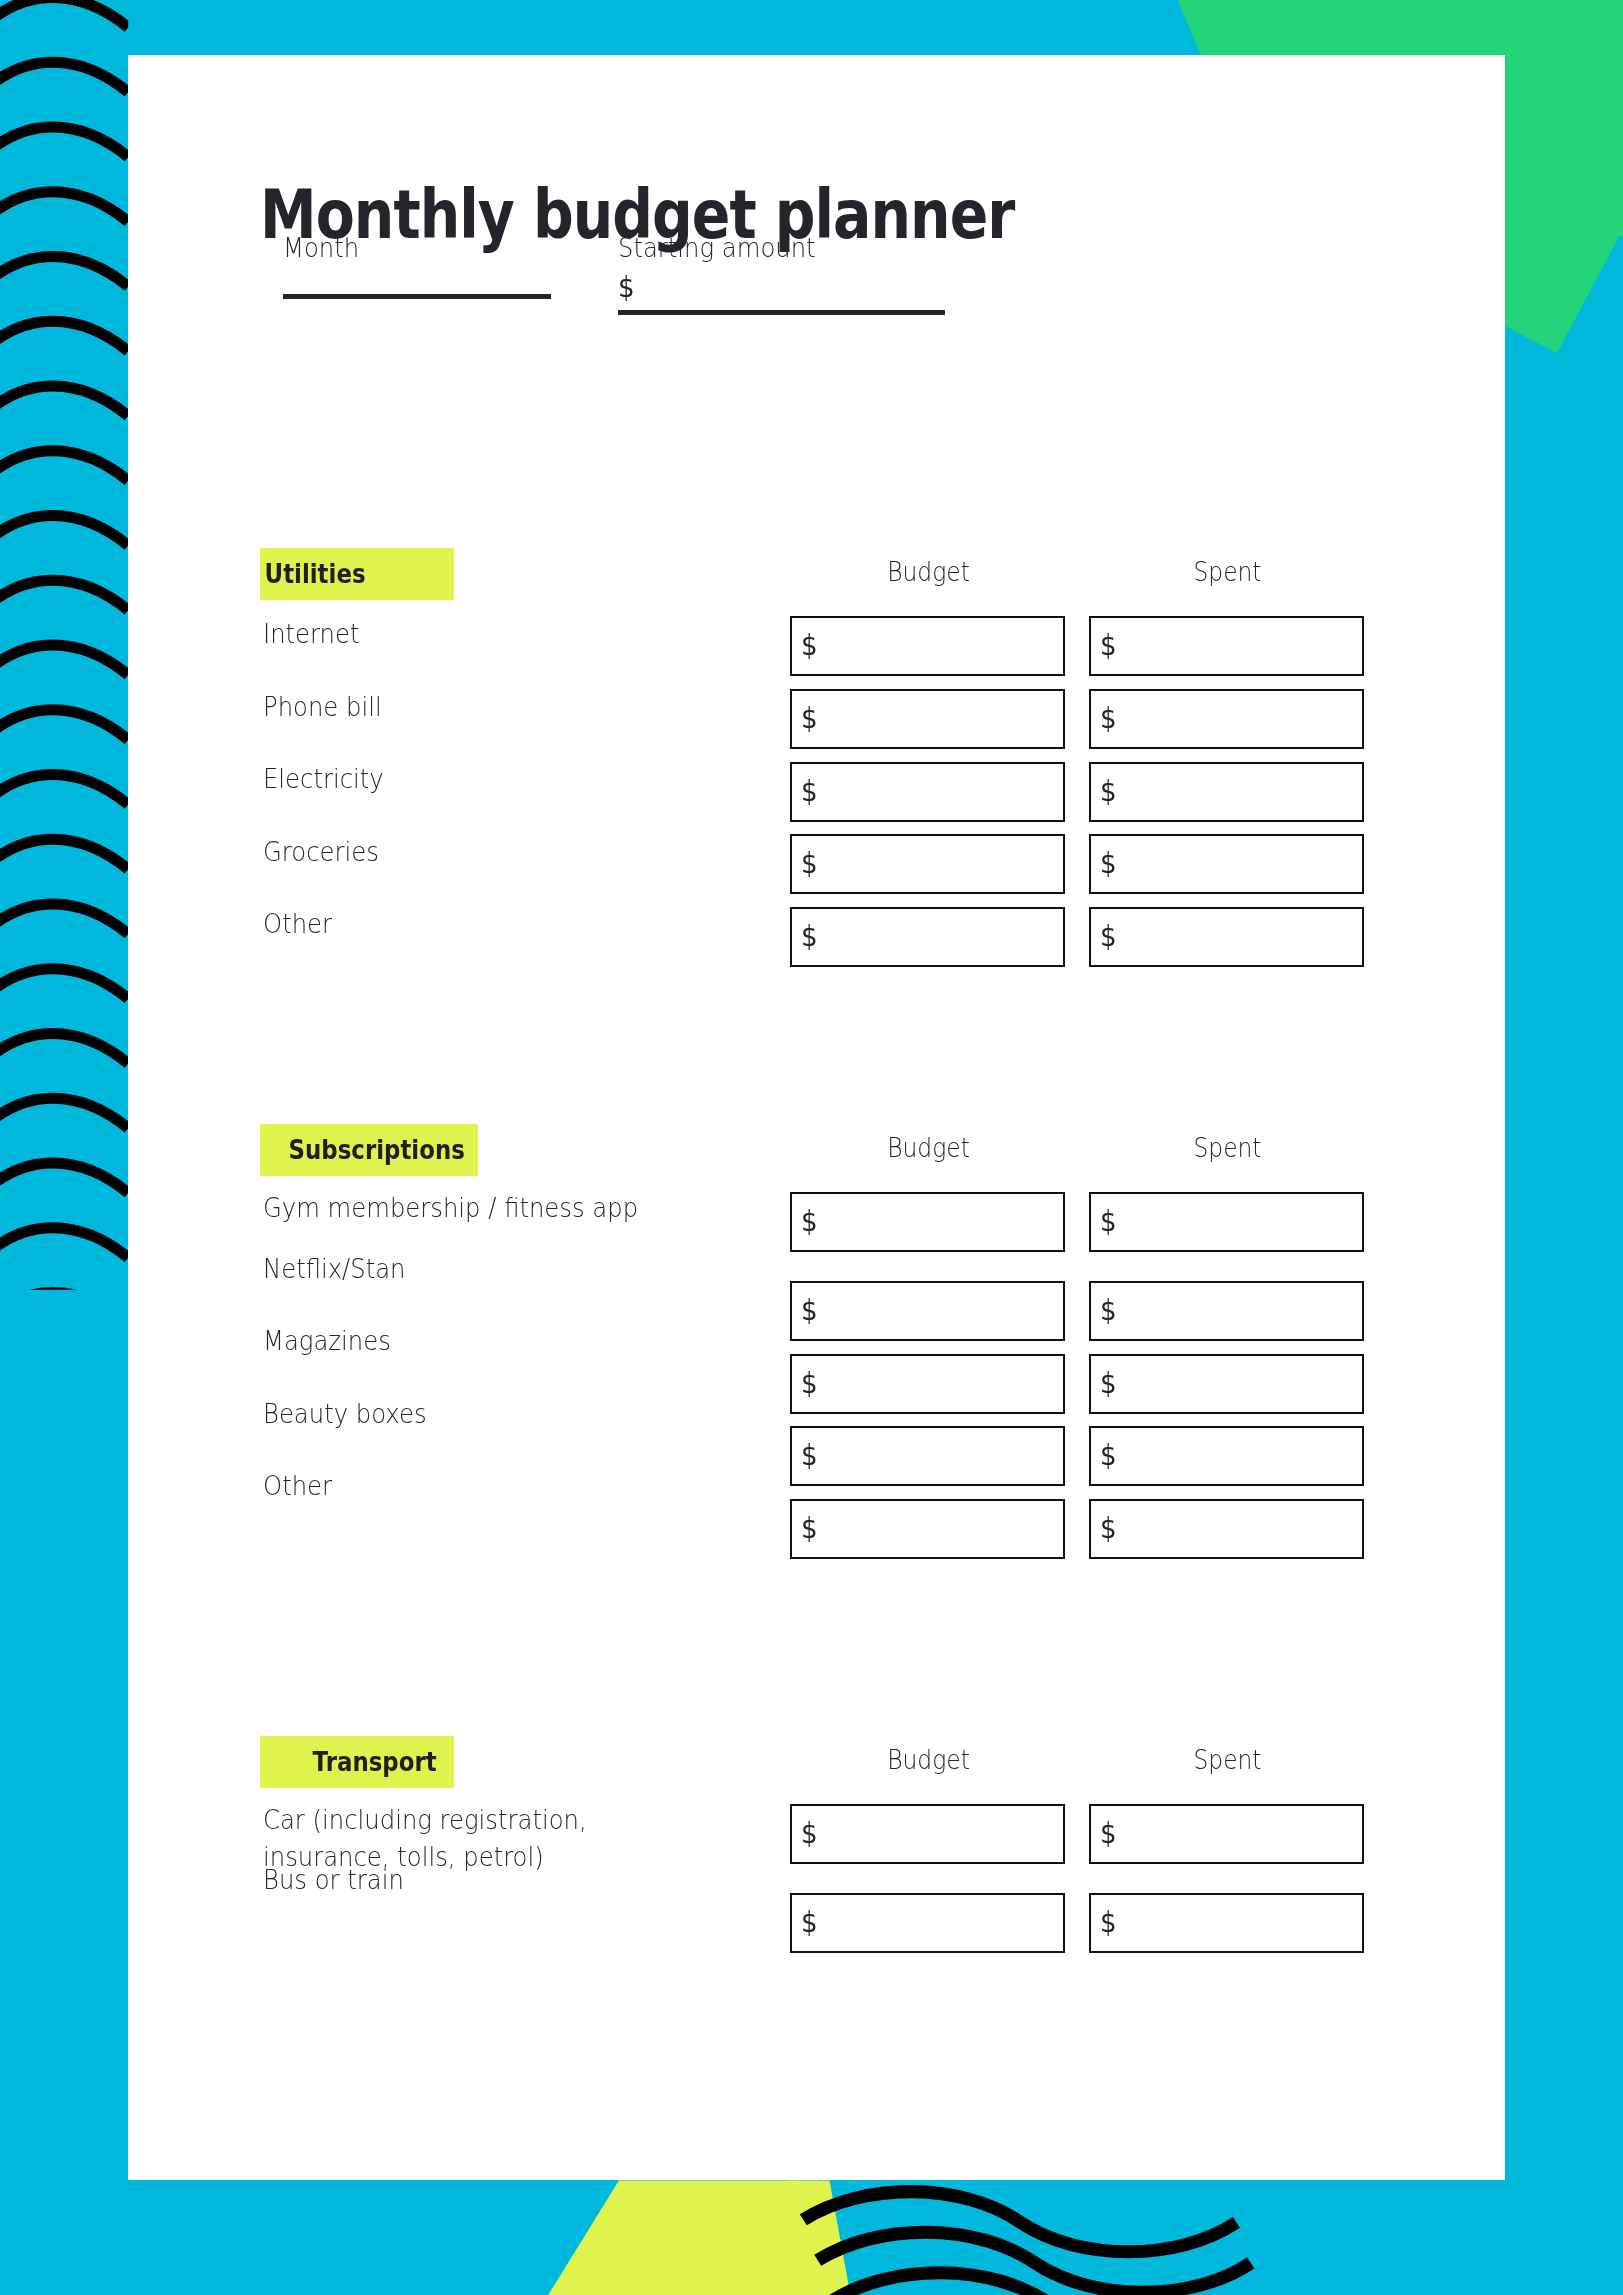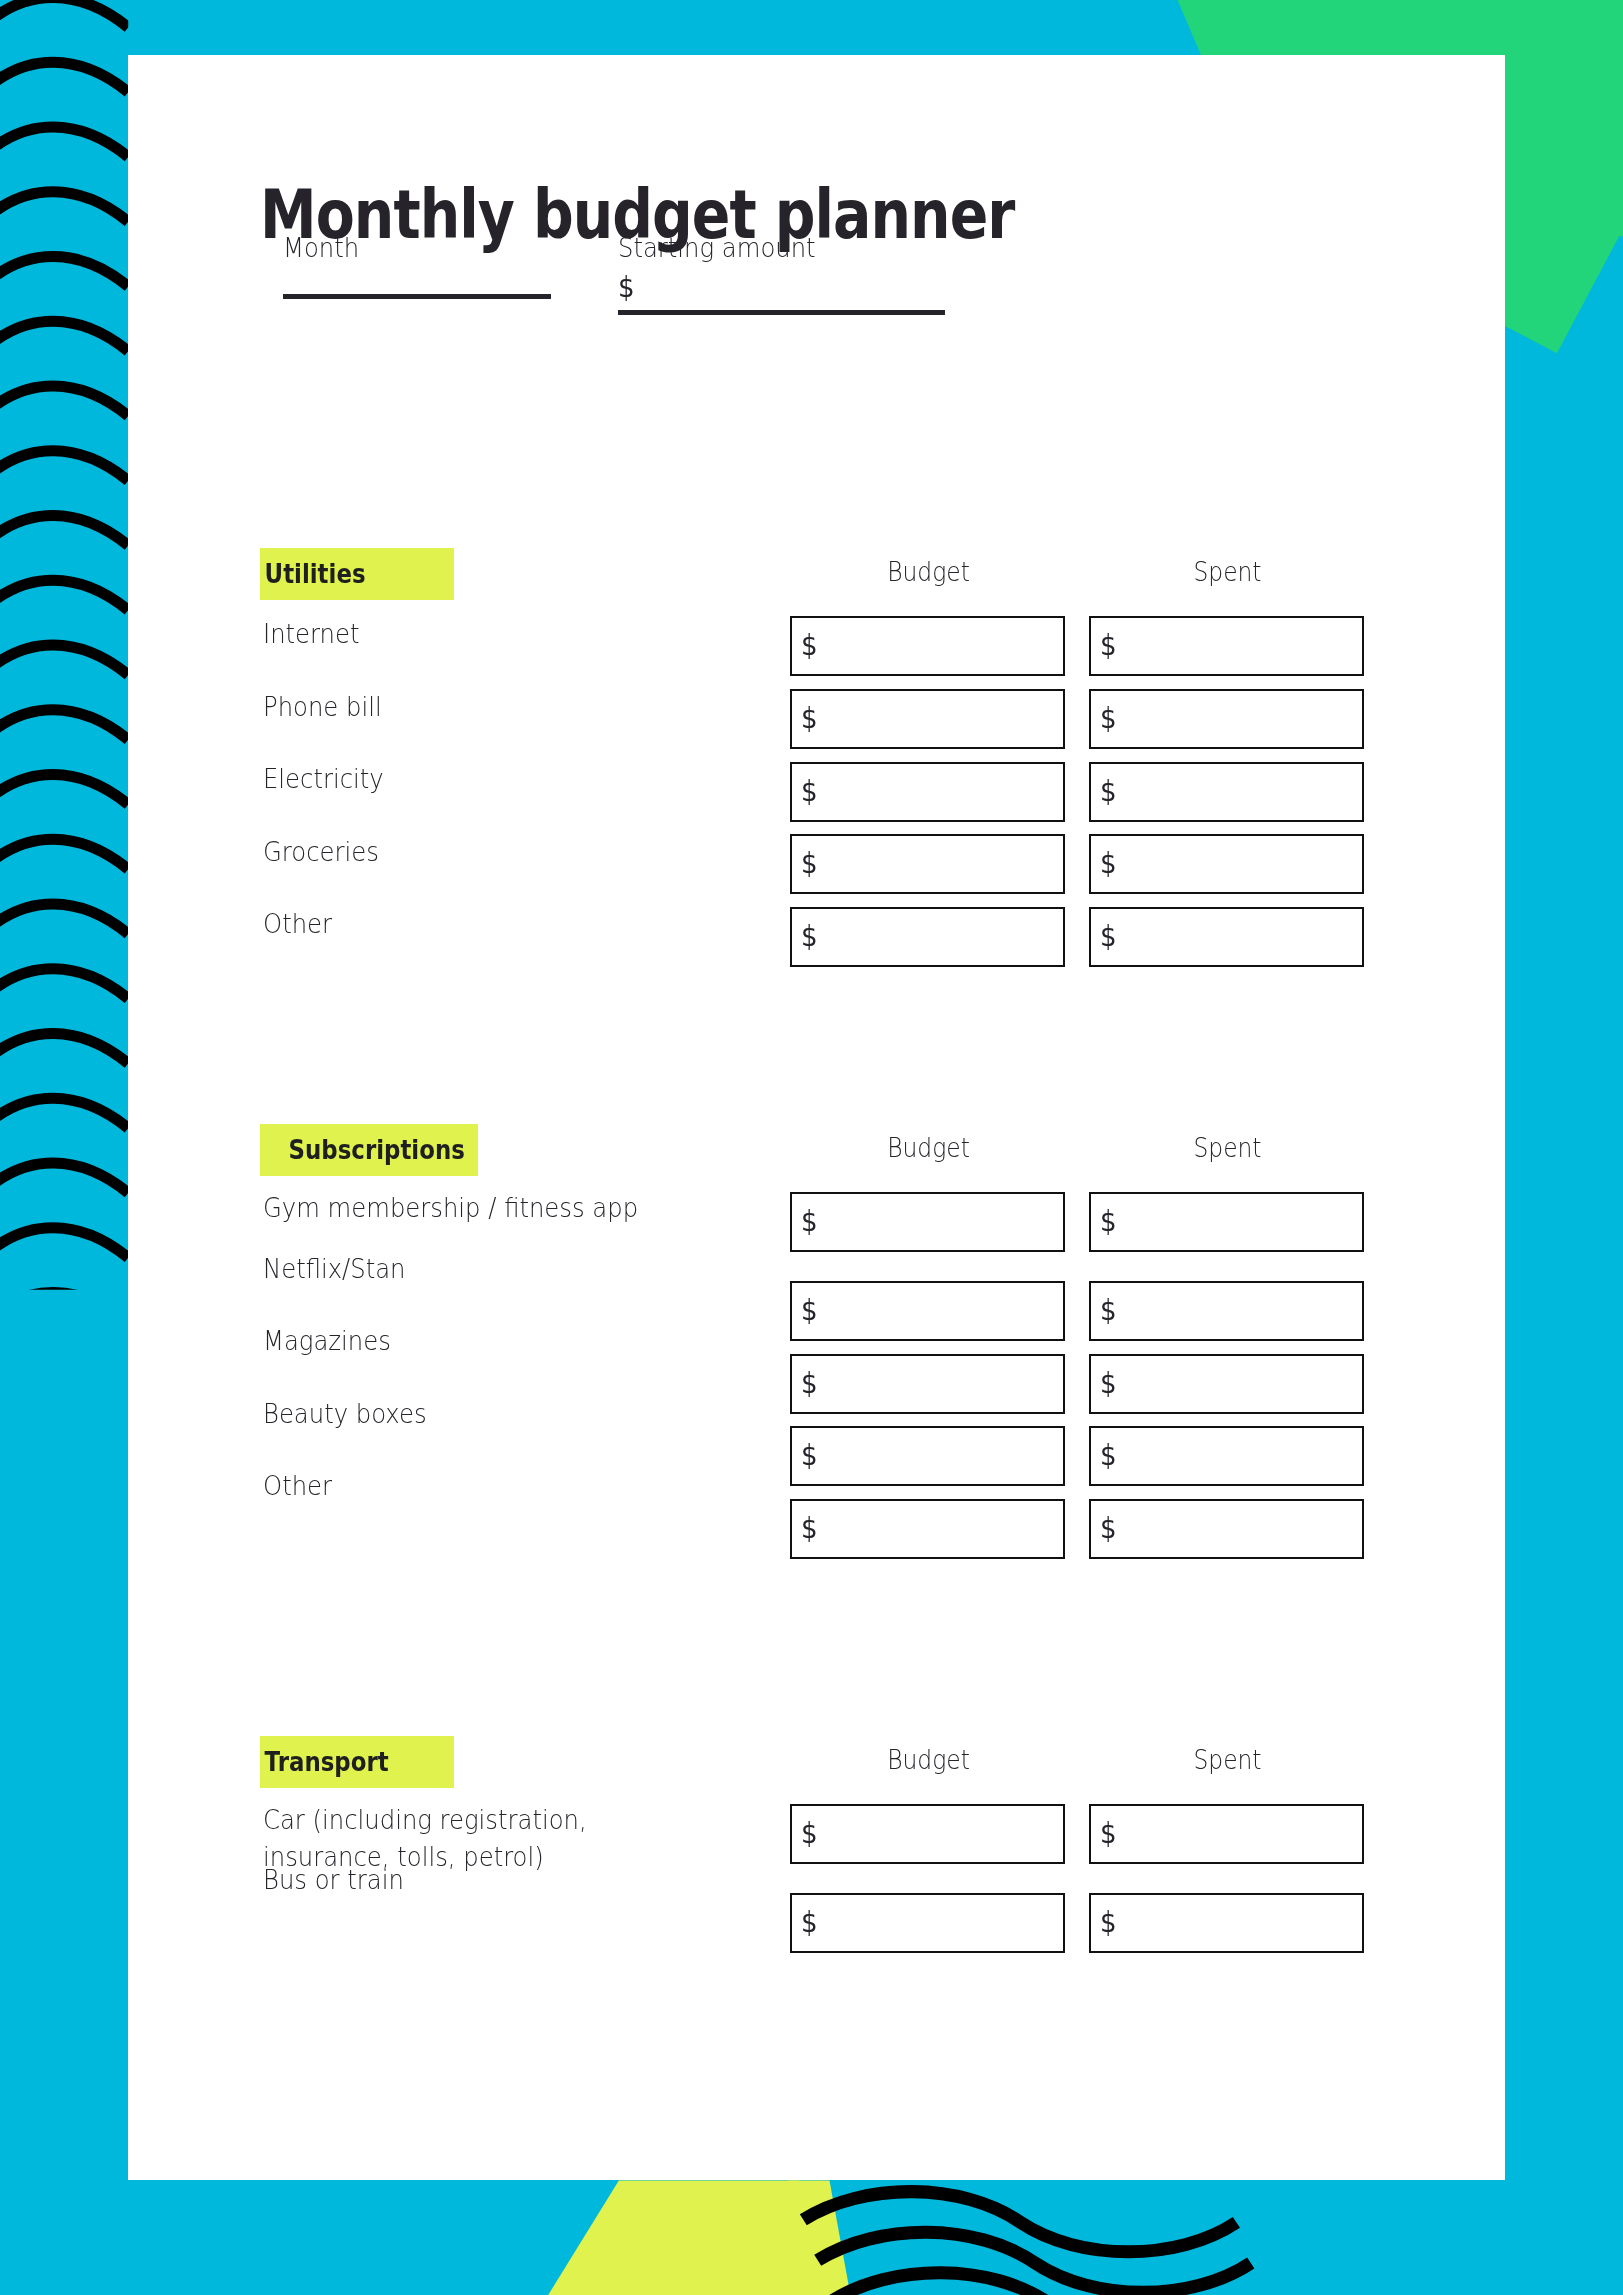--- a/index.html
+++ b/index.html
@@ -310,21 +310,21 @@
           </div>
           <div class="row-label" style="top: 1412px;">Other</div>
           <div class="amount-box budget" style="top: 1444px;">
             <span class="dollar">$</span>
           </div>
           <div class="amount-box spent" style="top: 1444px;">
             <span class="dollar">$</span>
           </div>
         </div>
         <div class="section" style="top: 0px;">
-          <div class="section-head" style="top: 1681px;">
+          <div class="section-head" style="top: 1681px; justify-content: flex-end;">
             <span class="section-head-label">Transport</span>
           </div>
           <div class="col-head budget" style="top: 1690px;">Budget</div>
           <div class="col-head spent" style="top: 1690px;">Spent</div>
           <div class="row-label" style="top: 1746px;">Car (including registration, insurance, tolls, petrol)</div>
           <div class="amount-box budget" style="top: 1749px;">
             <span class="dollar">$</span>
           </div>
           <div class="amount-box spent" style="top: 1749px;">
             <span class="dollar">$</span>

